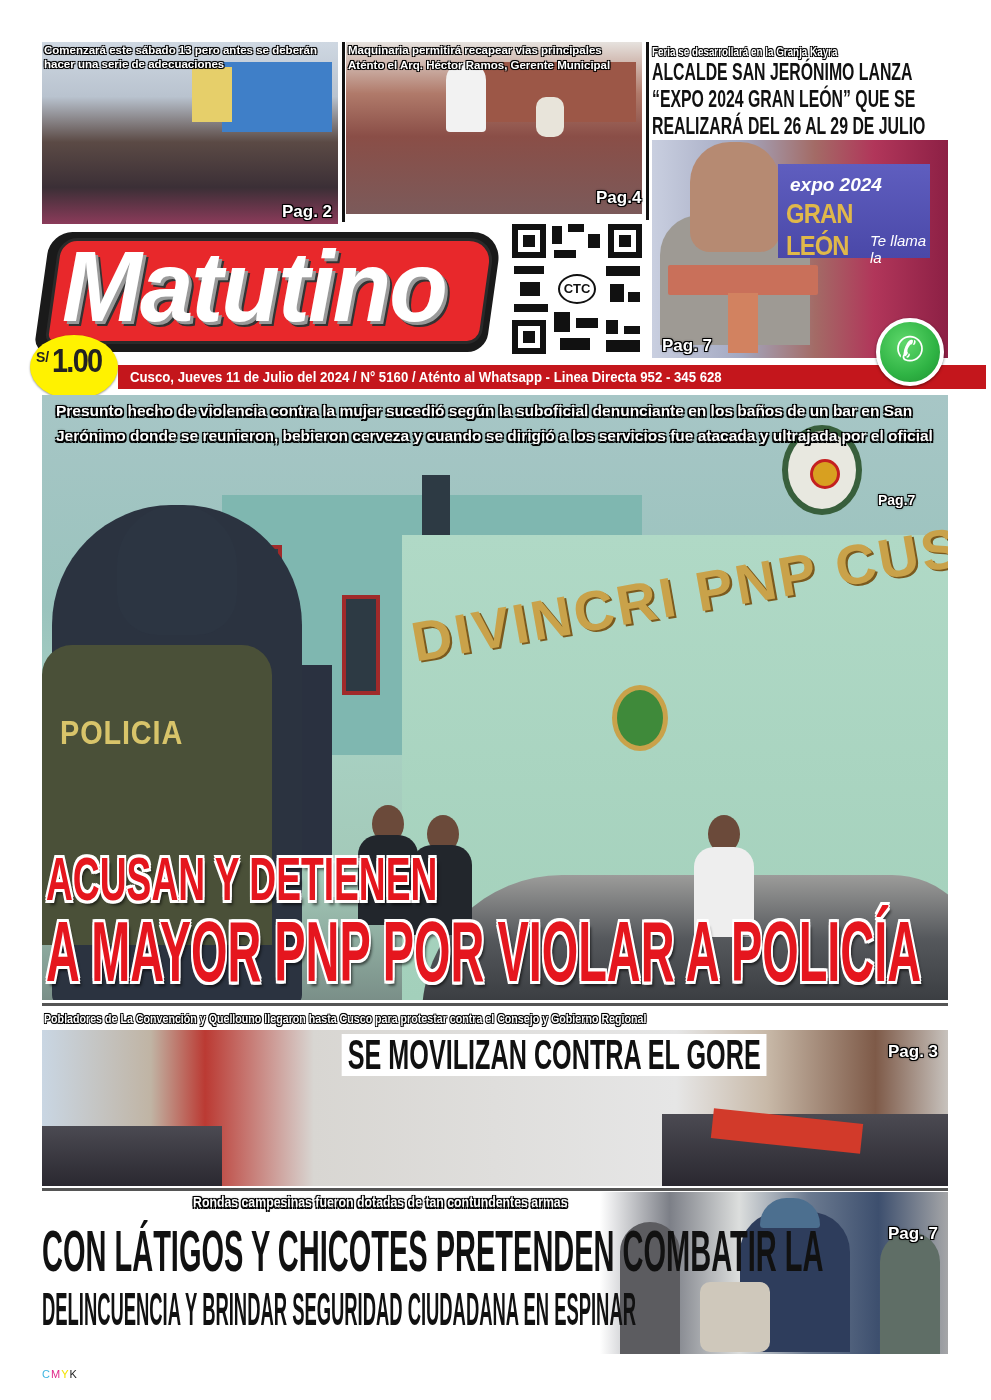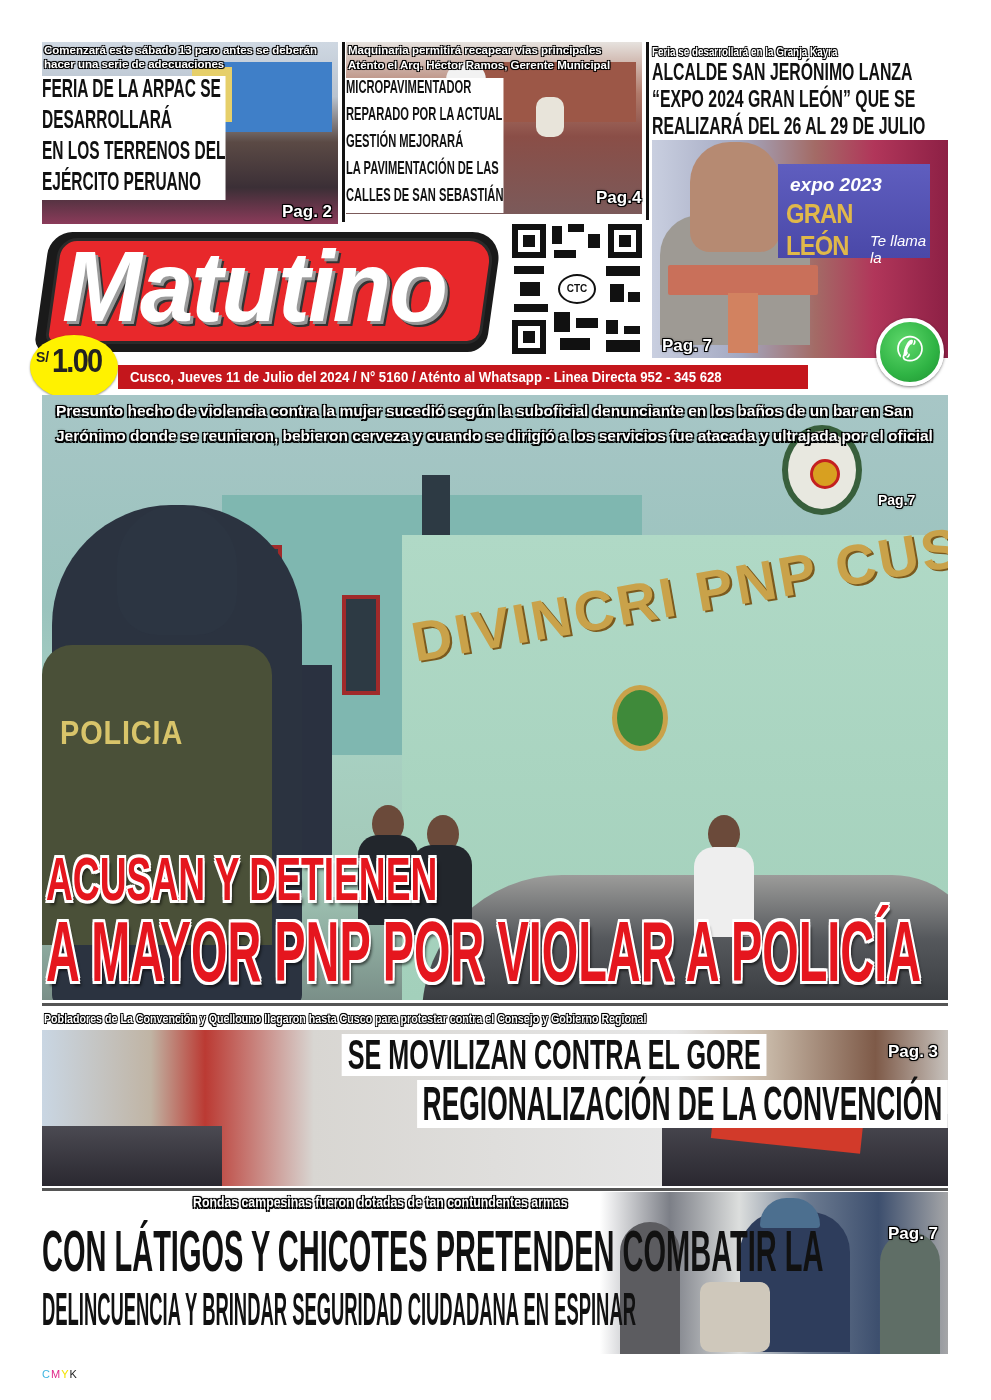--- a/index.html
+++ b/index.html
@@ -18,27 +18,27 @@
 
   
   .logo-shadow { position: absolute; left: 42px; top: 232px; width: 452px; height: 120px; background: #1a1a1a; border-radius: 22px 30px 18px 14px; transform: skewX(-8deg); }
   .logo-red { position: absolute; left: 52px; top: 238px; width: 436px; height: 106px; background: #e8282b; border-radius: 18px 26px 14px 10px; transform: skewX(-8deg); border: 3px solid #2a2a2a; }
   .logo-text { position: absolute; left: 62px; top: 238px; font-family: "Liberation Sans", sans-serif; font-weight: bold; font-style: italic; font-size: 96px; color: #fff; letter-spacing: -2px; text-shadow: 3px 3px 0 #9a9a9a, 5px 5px 0 #333; line-height: 1; transform: scaleY(1.05); }
 
   .qr { position: absolute; left: 510px; top: 222px; width: 134px; height: 134px; background: #fff; }
   .qr-cell { position: absolute; background: #111; }
   .qr-finder { position: absolute; width: 34px; height: 34px; border: 6px solid #111; background: #fff; }
   .qr-finder::after { content: ""; position: absolute; left: 5px; top: 5px; width: 12px; height: 12px; background: #111; }
-  .qr-ctc { position: absolute; left: 48px; top: 52px; width: 38px; height: 30px; border-radius: 50%; background: #fff; border: 2px solid #111; font-size: 10px; font-weight: bold; text-align: center; line-height: 26px; color: #111; }
+  .qr-ctc { position: absolute; left: 48px; top: 52px; width: 38px; height: 30px; border-radius: 50%; background: #fff; border: 2px solid #111; font-size: 13px; font-weight: bold; text-align: center; line-height: 26px; color: #111; }
 
   .price { position: absolute; left: 30px; top: 335px; width: 88px; height: 64px; border-radius: 50%; background: #fff200; box-shadow: 0 1px 2px rgba(0,0,0,0.4); }
   .price-sym { position: absolute; left: 6px; top: 14px; font-size: 14px; font-weight: bold; color: #222; }
   .price-val { position: absolute; left: 22px; top: 6px; font-size: 34px; font-weight: bold; color: #222; letter-spacing: -2px; transform: scaleX(0.85); transform-origin: left; }
 
-  .dateline { position: absolute; left: 118px; top: 365px; width: 690px; height: 24px; background: #c4161c; color: #fff; font-size: 15px; font-weight: bold; line-height: 24px; padding-left: 12px; white-space: nowrap; transform-origin: left; }
+  .dateline { position: absolute; left: 118px; top: 365px; width: 868px; height: 24px; background: #c4161c; color: #fff; font-size: 15px; font-weight: bold; line-height: 24px; padding-left: 12px; white-space: nowrap; transform-origin: left; }
   .dateline span { display: inline-block; transform: scaleX(0.88); transform-origin: left; }
 
   
   .photo-expo { background: linear-gradient(90deg, #c9cfe0 0%, #a3a8c1 30%, #a36b66 55%, #b1365a 75%, #8d2045 100%); }
   .expo-banner { position: absolute; left: 778px; top: 164px; width: 152px; height: 94px; background: linear-gradient(180deg, #5f5ebf 0%, #4a48a8 100%); }
   .expo-text1 { position: absolute; left: 12px; top: 10px; color: #fff; font-size: 19px; font-style: italic; font-weight: bold; }
   .expo-text2 { position: absolute; left: 8px; top: 34px; color: #e0b84a; font-size: 28px; font-weight: bold; letter-spacing: -1px; transform: scaleX(0.85); transform-origin: left; }
   .expo-text3 { position: absolute; left: 92px; top: 68px; color: #fff; font-size: 15px; font-style: italic; }
   .person { position: absolute; left: 690px; top: 142px; width: 90px; height: 110px; border-radius: 40px 40px 20px 20px; background: #b68a72; }
   .suit { position: absolute; left: 660px; top: 215px; width: 150px; height: 130px; background: #9e9a94; border-radius: 40px 40px 0 0; }
@@ -89,58 +89,45 @@
 </head>
 <body>
 
 <div class="top-box photo-crowd" style="left:42px; width:296px;">
   <div class="abs" style="left:180px; top:20px; width:110px; height:70px; background:#3f7fc8;"></div>
   <div class="abs" style="left:150px; top:25px; width:40px; height:55px; background:#e6cf6a;"></div>
 </div>
 <div class="abs" style="left:42px; top:42px; width:296px; height:182px;">
   <div class="kicker" style="position:absolute; left:2px; top:2px;">Comenzará este sábado 13 pero antes se deberán</div>
   <div class="kicker" style="position:absolute; left:2px; top:16px;">hacer una serie de adecuaciones</div>
-  <div class="abs" style="left:0; top:34px;">
-    <div class="hl-black" style="font-size:25px; transform:scaleX(0.62); transform-origin:left top; display:block; height:31px; padding-right:6px;">FERIA DE LA ARPAC SE</div>
-    <div class="hl-black" style="font-size:25px; transform:scaleX(0.62); transform-origin:left top; display:block; height:31px;">DESARROLLARÁ</div>
-    <div class="hl-black" style="font-size:25px; transform:scaleX(0.62); transform-origin:left top; display:block; height:31px;">EN LOS TERRENOS DEL</div>
-    <div class="hl-black" style="font-size:25px; transform:scaleX(0.62); transform-origin:left top; display:block; height:31px;">EJÉRCITO PERUANO</div>
-  </div>
   <div class="pag" style="position:absolute; left:240px; top:160px;">Pag. 2</div>
 </div>
 
 <div class="v-rule" style="left:342px; top:42px; height:180px;"></div>
 
 <div class="top-box photo-road" style="left:346px; width:296px; height:172px;">
   <div class="abs" style="left:120px; top:20px; width:170px; height:60px; background:#9c5747;"></div>
   <div class="abs" style="left:100px; top:20px; width:40px; height:70px; background:#f2f2f2; border-radius:18px 18px 4px 4px;"></div>
   <div class="abs" style="left:190px; top:55px; width:28px; height:40px; background:#e8e4da; border-radius:10px;"></div>
 </div>
 <div class="abs" style="left:346px; top:42px; width:296px; height:176px;">
   <div class="kicker" style="position:absolute; left:2px; top:2px;">Maquinaria permitirá recapear vías principales</div>
   <div class="kicker" style="position:absolute; left:2px; top:17px;">Aténto el Arq. Héctor Ramos, Gerente Municipal</div>
-  <div class="abs" style="left:0; top:36px;">
-    <div class="hl-black" style="font-size:18px; transform:scaleX(0.62); transform-origin:left top; display:block; height:27px;">MICROPAVIMENTADOR</div>
-    <div class="hl-black" style="font-size:18px; transform:scaleX(0.62); transform-origin:left top; display:block; height:27px;">REPARADO POR LA ACTUAL</div>
-    <div class="hl-black" style="font-size:18px; transform:scaleX(0.62); transform-origin:left top; display:block; height:27px;">GESTIÓN MEJORARÁ</div>
-    <div class="hl-black" style="font-size:18px; transform:scaleX(0.62); transform-origin:left top; display:block; height:27px;">LA PAVIMENTACIÓN DE LAS</div>
-    <div class="hl-black" style="font-size:18px; transform:scaleX(0.62); transform-origin:left top; display:block; height:27px;">CALLES DE SAN SEBASTIÁN</div>
-  </div>
   <div class="pag" style="position:absolute; left:250px; top:146px;">Pag.4</div>
 </div>
 
 <div class="v-rule" style="left:646px; top:42px; height:178px;"></div>
 
 <div class="top-box photo-expo" style="left:652px; top:140px; width:296px; height:218px;"></div>
 <div class="suit"></div>
 <div class="person"></div>
 <div class="podium"></div>
 <div class="podium-leg"></div>
 <div class="expo-banner">
-  <div class="expo-text1">expo 2023</div>
+  <div class="expo-text1">expo 2024</div>
   <div class="expo-text2">GRAN LEÓN</div>
   <div class="expo-text3">Te llama la</div>
 </div>
 <div class="abs" style="left:652px; top:42px; width:296px; height:100px;">
   <div class="kicker" style="position:absolute; left:0; top:4px; font-size:12px; transform:scaleX(0.82); transform-origin:left;">Feria se desarrollará en la Granja Kayra</div>
   <div class="abs" style="left:0; top:18px;">
     <div class="hl-black" style="font-size:24px; transform:scaleX(0.66); transform-origin:left top; display:block; height:27px; background:transparent;">ALCALDE SAN JERÓNIMO LANZA</div>
     <div class="hl-black" style="font-size:24px; transform:scaleX(0.66); transform-origin:left top; display:block; height:27px; background:transparent;">“EXPO 2024 GRAN LEÓN” QUE SE</div>
     <div class="hl-black" style="font-size:24px; transform:scaleX(0.66); transform-origin:left top; display:block; height:27px; background:transparent;">REALIZARÁ DEL 26 AL 29 DE JULIO</div>
   </div>
@@ -221,21 +208,20 @@
 <div class="rule-h" style="top:1003px;"></div>
 
 <div class="second-kicker" style="transform:scaleX(0.82); transform-origin:left;"><span>Pobladores de La Convención y Quellouno llegaron hasta Cusco para protestar contra el Consejo y Gobierno Regional</span></div>
 <div class="second-photo">
   <div class="crowd-strip" style="left:0; width:180px;"></div>
   <div class="crowd-strip" style="left:620px; width:286px; height:72px;"></div>
   <div class="banner-red"></div>
 </div>
 <div class="abs" style="left:200px; top:1034px; width:600px;">
   <div style="text-align:center; height:46px;"><span class="hl-black" style="font-size:42px; transform:scaleX(0.6); transform-origin:center top; padding:0 10px;">SE MOVILIZAN CONTRA EL GORE</span></div>
-  <div style="text-align:center;"><span class="hl-black" style="font-size:48px; transform:scaleX(0.55); transform-origin:center top; padding:0 10px;">REGIONALIZACIÓN DE LA CONVENCIÓN</span></div>
 </div>
 <div class="pag" style="position:absolute; left:888px; top:1042px;text-align:center;">Pag. 3</div>
 
 <div class="rule-h" style="top:1188px;"></div>
 
 <div class="third-photo">
   <div class="abs" style="left:140px; top:20px; width:110px; height:140px; background:#2e3d5c; border-radius:40px 40px 0 0;"></div>
   <div class="abs" style="left:160px; top:6px; width:60px; height:30px; background:#4c6f8f; border-radius:30px 30px 4px 4px;"></div>
   <div class="abs" style="left:100px; top:90px; width:70px; height:70px; background:#cfc8bb; border-radius:10px;"></div>
   <div class="abs" style="left:20px; top:30px; width:60px; height:132px; background:#5c5c60; border-radius:30px 30px 0 0;"></div>

